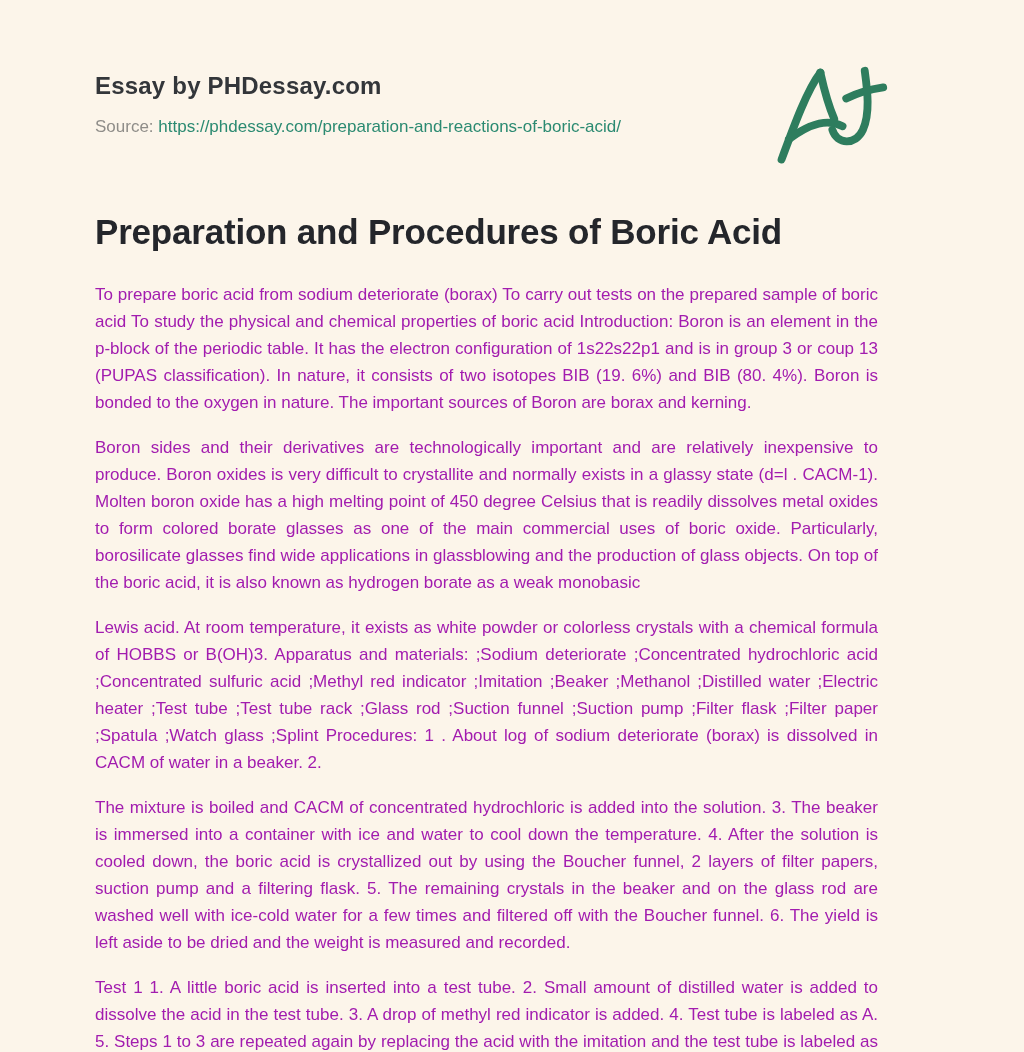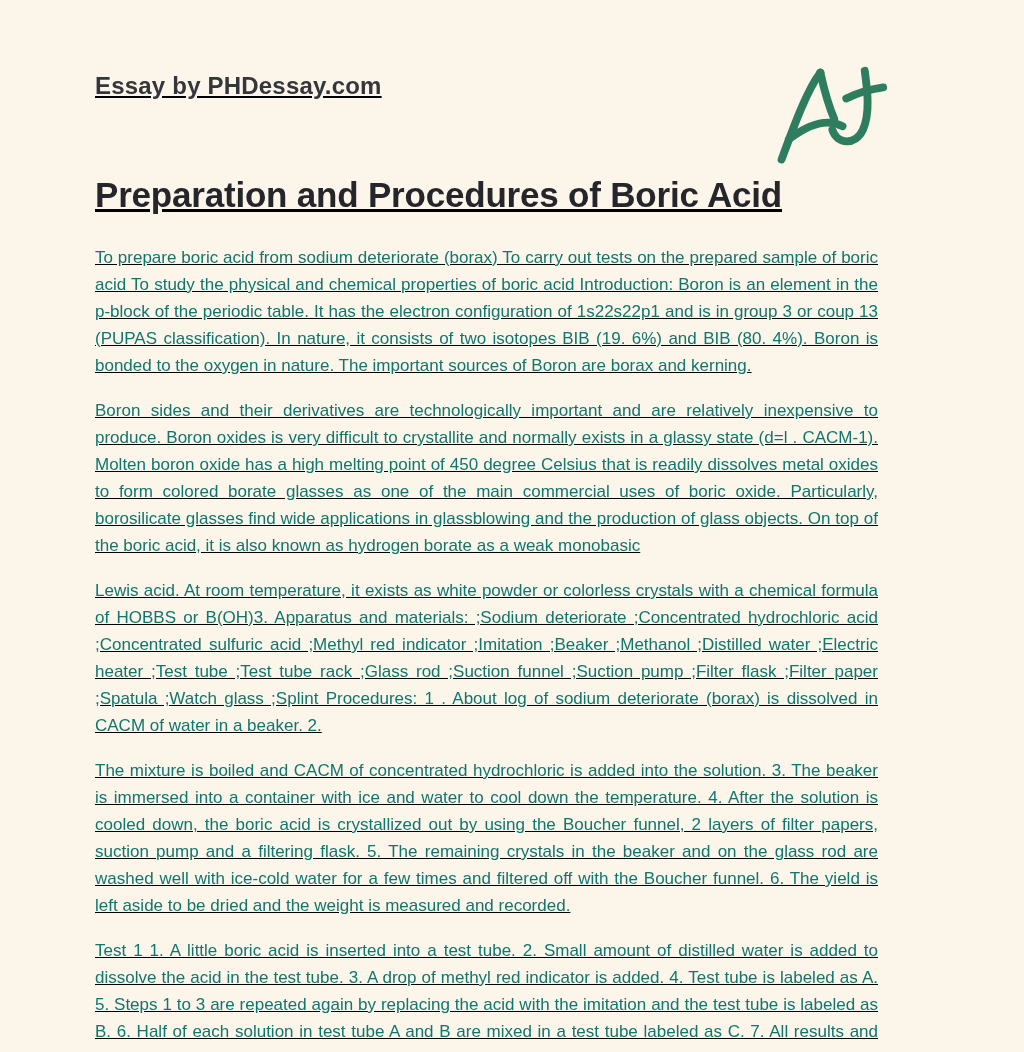--- a/index.html
+++ b/index.html
@@ -7,21 +7,20 @@
   body {
     background: #fcf5ea;
     font-family: "Liberation Sans", sans-serif;
     position: relative;
   }
   .page {
     width: 972px;
     height: 1052px;
     padding: 72px 94px 0 95px;
     position: relative;
-    text-decoration: underline;
   }
   .header-row {
     position: relative;
   }
   .site-title {
     font-size: 24px;
     font-weight: 700;
     color: #33363a;
     letter-spacing: 0.2px;
   }
@@ -48,33 +47,37 @@
     color: #24262b;
     letter-spacing: -0.2px;
     line-height: 1.2;
   }
   .article-body {
     margin-top: 28px;
   }
   .article-body p {
     font-size: 17px;
     line-height: 27px;
-    color: #0f766e;
+    color: #a21caf;
     text-align: justify;
     margin-bottom: 18px;
   }
 </style>
 </head>
 <body>
 
 <div class="page">
 
   <div class="header-row">
     <div class="site-title">Essay by PHDessay.com</div>
 
+    <div class="source-line">
+      <span>Source:</span>
+      <a class="source-link" href="#">https://phdessay.com/preparation-and-reactions-of-boric-acid/</a>
+    </div>
 
     <svg class="logo" viewBox="0 0 132 112" fill="none" stroke="#2e7d5e" stroke-width="8.5" stroke-linecap="round" stroke-linejoin="round">
       <path d="M6 102 C 20 64, 34 26, 48 8"></path>
       <path d="M48 8 C 52 26, 56 42, 63 58"></path>
       <path d="M14 80 C 38 62, 56 58, 72 66"></path>
       <path d="M76 36 C 90 29, 103 26, 116 24"></path>
       <path d="M96 6 C 99 28, 102 52, 94 70 C 86 87, 66 86, 61 70"></path>
     </svg>
   </div>
 

